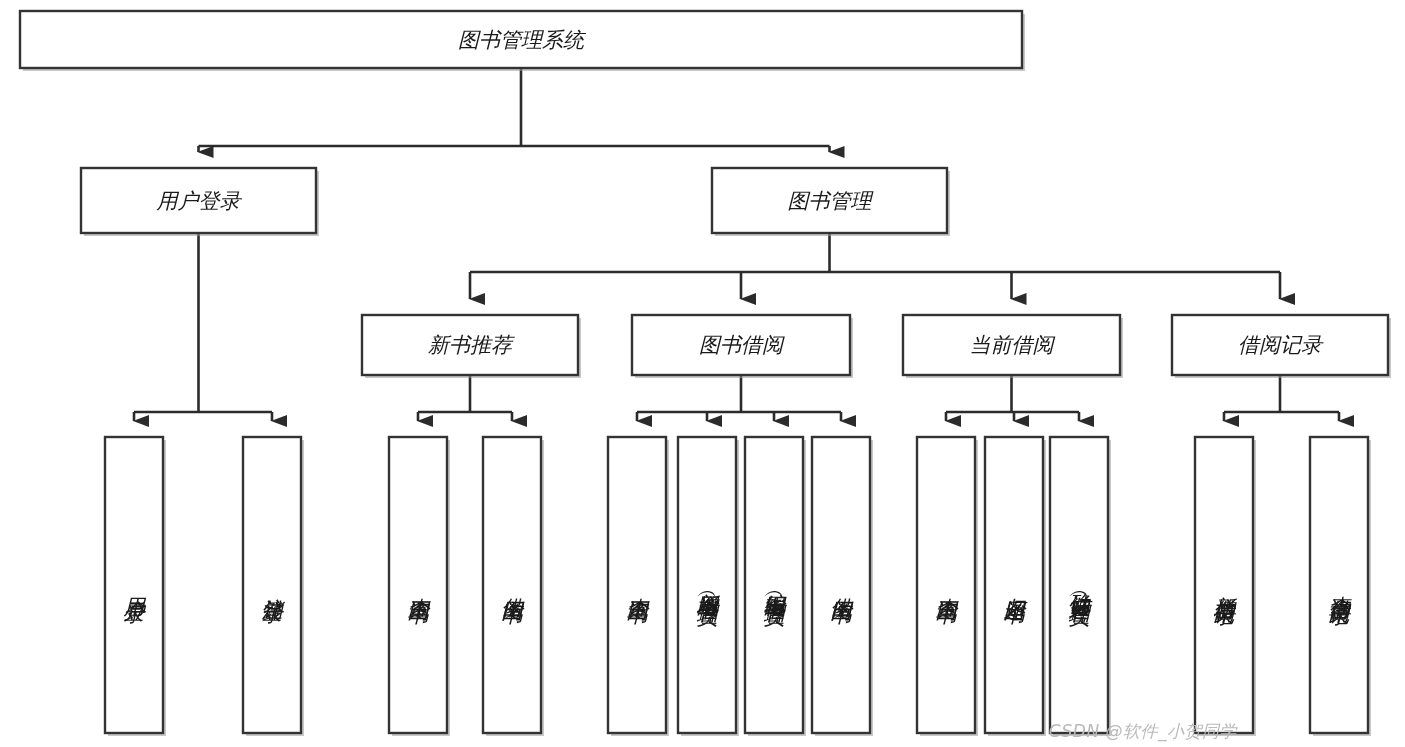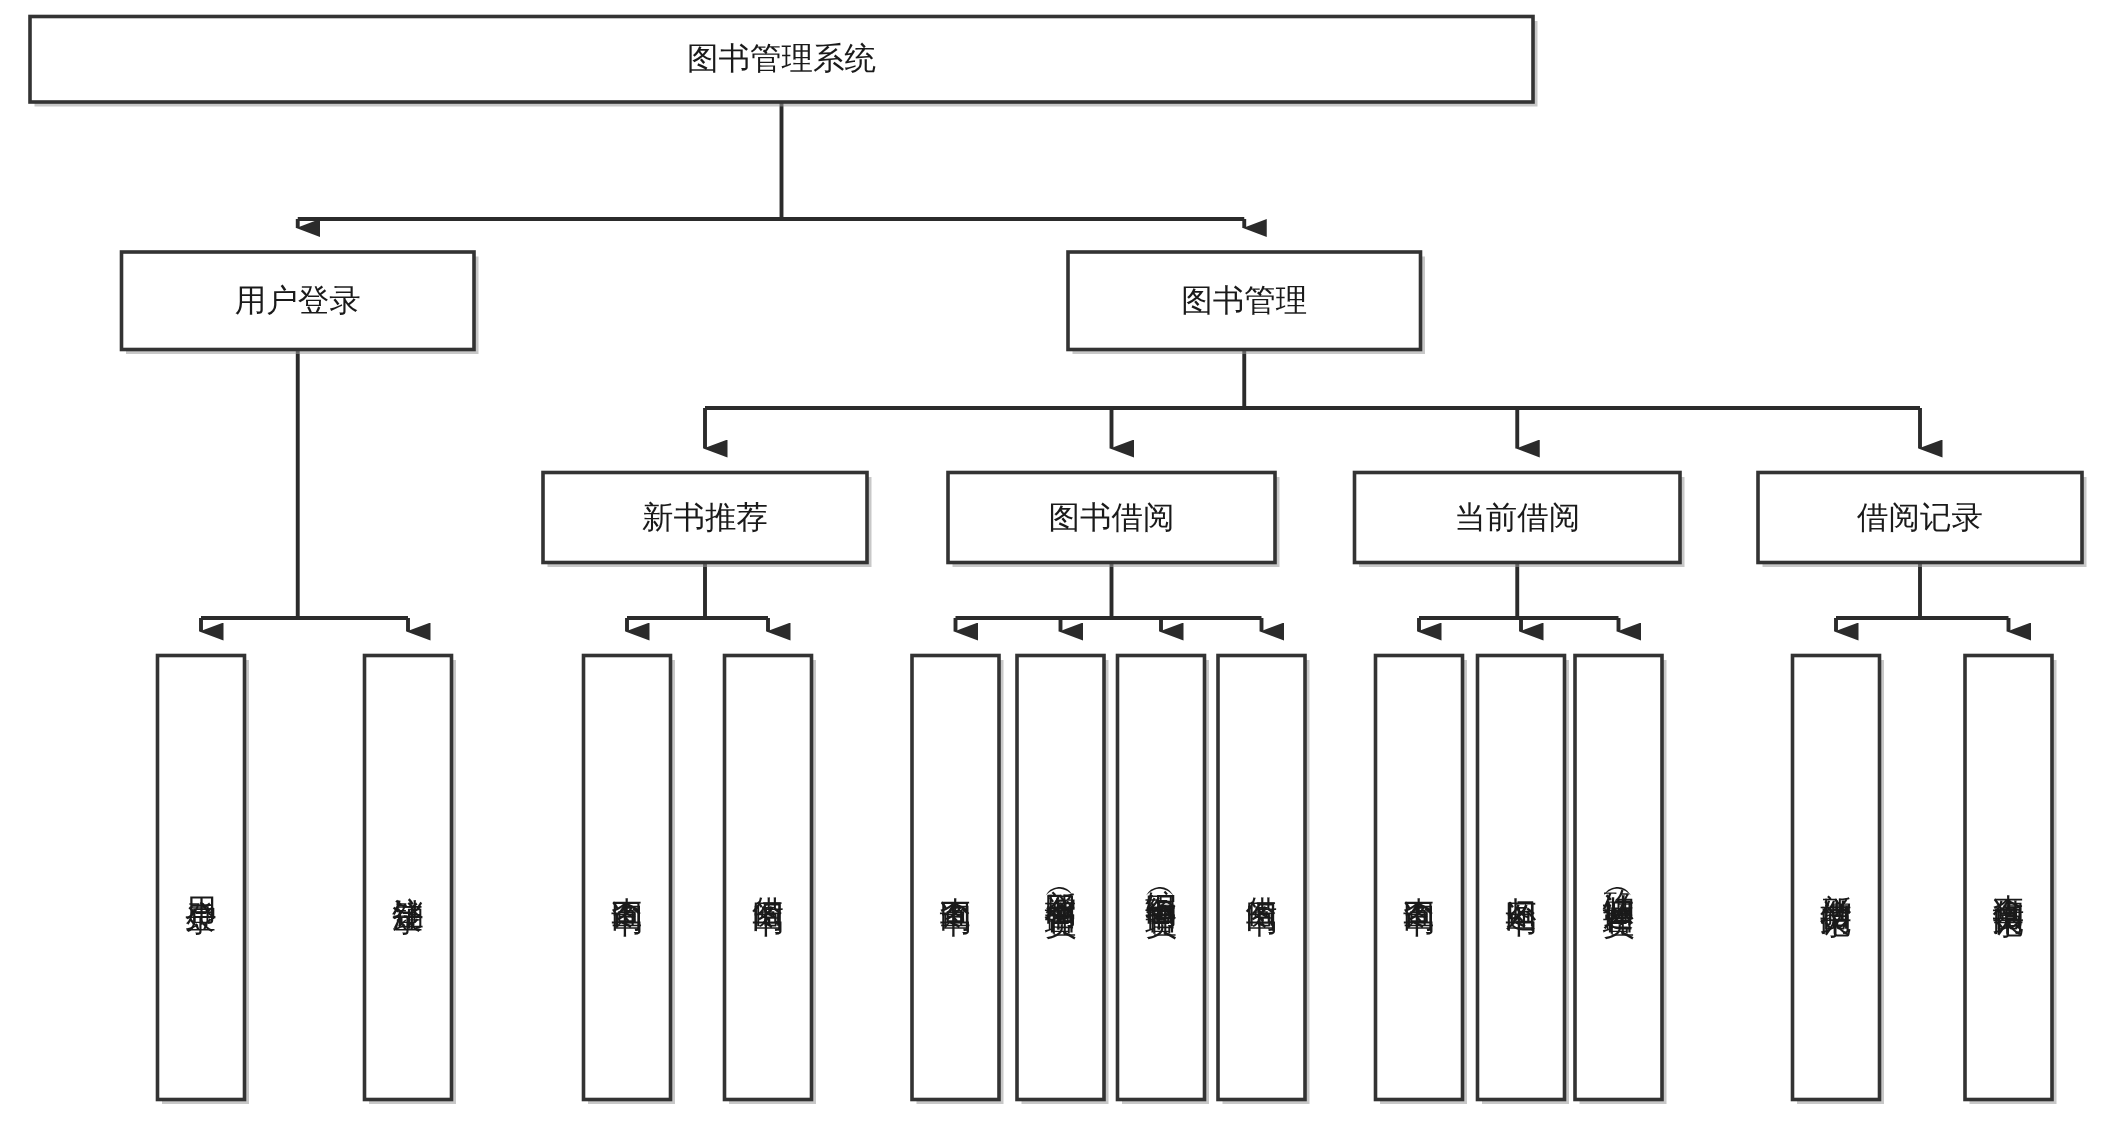--- a/index.html
+++ b/index.html
@@ -11,20 +11,21 @@
     width: 1405px;
     height: 747px;
     font-family: "DejaVu Sans", "Liberation Sans", sans-serif;
     overflow: hidden;
     position: relative;
   }
   #diagram-root {
     position: relative;
     width: 1243px;
     height: 747px;
+    font-style: italic;
   }
   svg#flow {
     position: absolute;
     left: 0;
     top: 0;
     width: 1405px;
     height: 747px;
     display: block;
   }
   .node-box {
@@ -186,14 +187,15 @@
       <div class="leaf-label" style="left: 678px; top: 437px; width: 58px; height: 296px;">新增图书（管理员）</div>
       <div class="leaf-label" style="left: 745px; top: 437px; width: 58px; height: 296px;">编辑图书（管理员）</div>
       <div class="leaf-label" style="left: 812px; top: 437px; width: 58px; height: 296px;">借阅图书</div>
       <div class="leaf-label" style="left: 917px; top: 437px; width: 58px; height: 296px;">查询图书</div>
       <div class="leaf-label" style="left: 985px; top: 437px; width: 58px; height: 296px;">归还图书</div>
       <div class="leaf-label" style="left: 1050px; top: 437px; width: 58px; height: 296px;">确认归还（管理员）</div>
       <div class="leaf-label" style="left: 1195px; top: 437px; width: 58px; height: 296px;">新增借阅记录</div>
       <div class="leaf-label" style="left: 1310px; top: 437px; width: 58px; height: 296px;">查询借阅记录</div>
     </div>
 
+  <div class="watermark">CSDN @软件_小贺同学</div>
 
 </div>
 
 </body></html>

